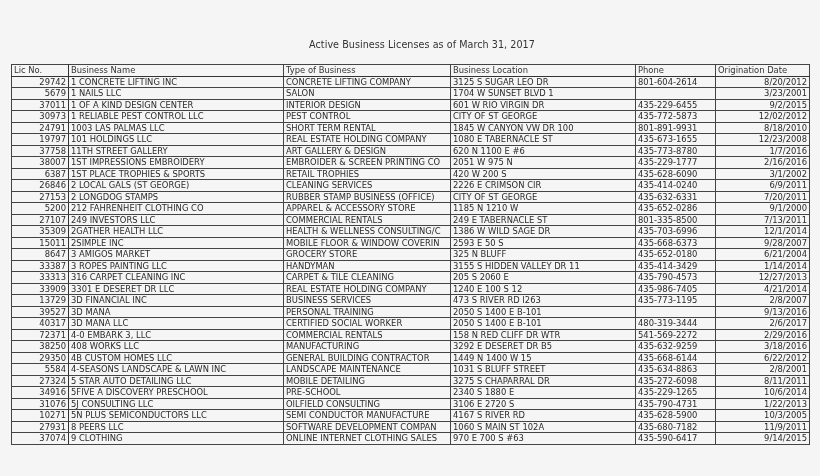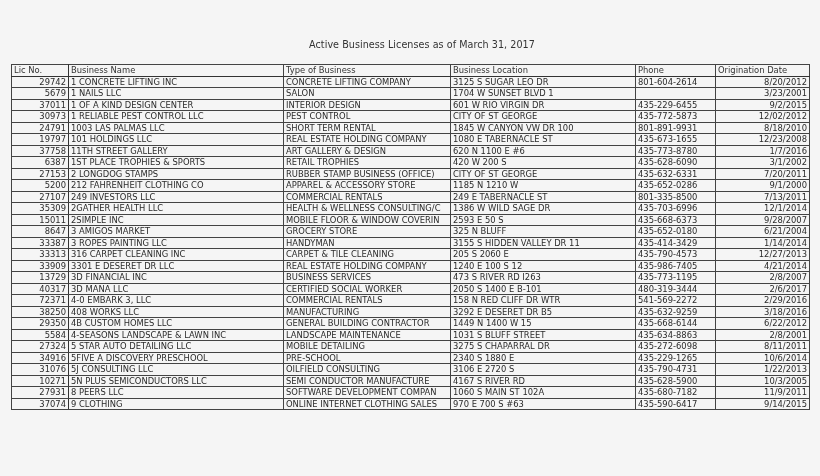--- a/index.html
+++ b/index.html
@@ -94,28 +94,44 @@
       </tr>
       <tr>
         <td class="num">37758</td>
         <td>11TH STREET GALLERY</td>
         <td>ART GALLERY &amp; DESIGN</td>
         <td>620 N 1100 E #6</td>
         <td>435-773-8780</td>
         <td class="date">1/7/2016</td>
       </tr>
       <tr>
+        <td class="num">38007</td>
+        <td>1ST IMPRESSIONS EMBROIDERY</td>
+        <td>EMBROIDER &amp; SCREEN PRINTING CO</td>
+        <td>2051 W 975 N</td>
+        <td>435-229-1777</td>
+        <td class="date">2/16/2016</td>
+      </tr>
+      <tr>
         <td class="num">6387</td>
         <td>1ST PLACE TROPHIES &amp; SPORTS</td>
         <td>RETAIL TROPHIES</td>
         <td>420 W 200 S</td>
         <td>435-628-6090</td>
         <td class="date">3/1/2002</td>
       </tr>
       <tr>
+        <td class="num">26846</td>
+        <td>2 LOCAL GALS (ST GEORGE)</td>
+        <td>CLEANING SERVICES</td>
+        <td>2226 E CRIMSON CIR</td>
+        <td>435-414-0240</td>
+        <td class="date">6/9/2011</td>
+      </tr>
+      <tr>
         <td class="num">27153</td>
         <td>2 LONGDOG STAMPS</td>
         <td>RUBBER STAMP BUSINESS (OFFICE)</td>
         <td> CITY OF ST GEORGE</td>
         <td>435-632-6331</td>
         <td class="date">7/20/2011</td>
       </tr>
       <tr>
         <td class="num">5200</td>
         <td>212 FAHRENHEIT CLOTHING CO</td>
@@ -182,20 +198,28 @@
       </tr>
       <tr>
         <td class="num">13729</td>
         <td>3D FINANCIAL INC</td>
         <td>BUSINESS SERVICES</td>
         <td>473 S RIVER RD I263</td>
         <td>435-773-1195</td>
         <td class="date">2/8/2007</td>
       </tr>
       <tr>
+        <td class="num">39527</td>
+        <td>3D MANA</td>
+        <td>PERSONAL TRAINING</td>
+        <td>2050 S 1400 E B-101</td>
+        <td></td>
+        <td class="date">9/13/2016</td>
+      </tr>
+      <tr>
         <td class="num">40317</td>
         <td>3D MANA LLC</td>
         <td>CERTIFIED SOCIAL WORKER</td>
         <td>2050 S 1400 E B-101</td>
         <td>480-319-3444</td>
         <td class="date">2/6/2017</td>
       </tr>
       <tr>
         <td class="num">72371</td>
         <td>4-0 EMBARK 3, LLC</td>

